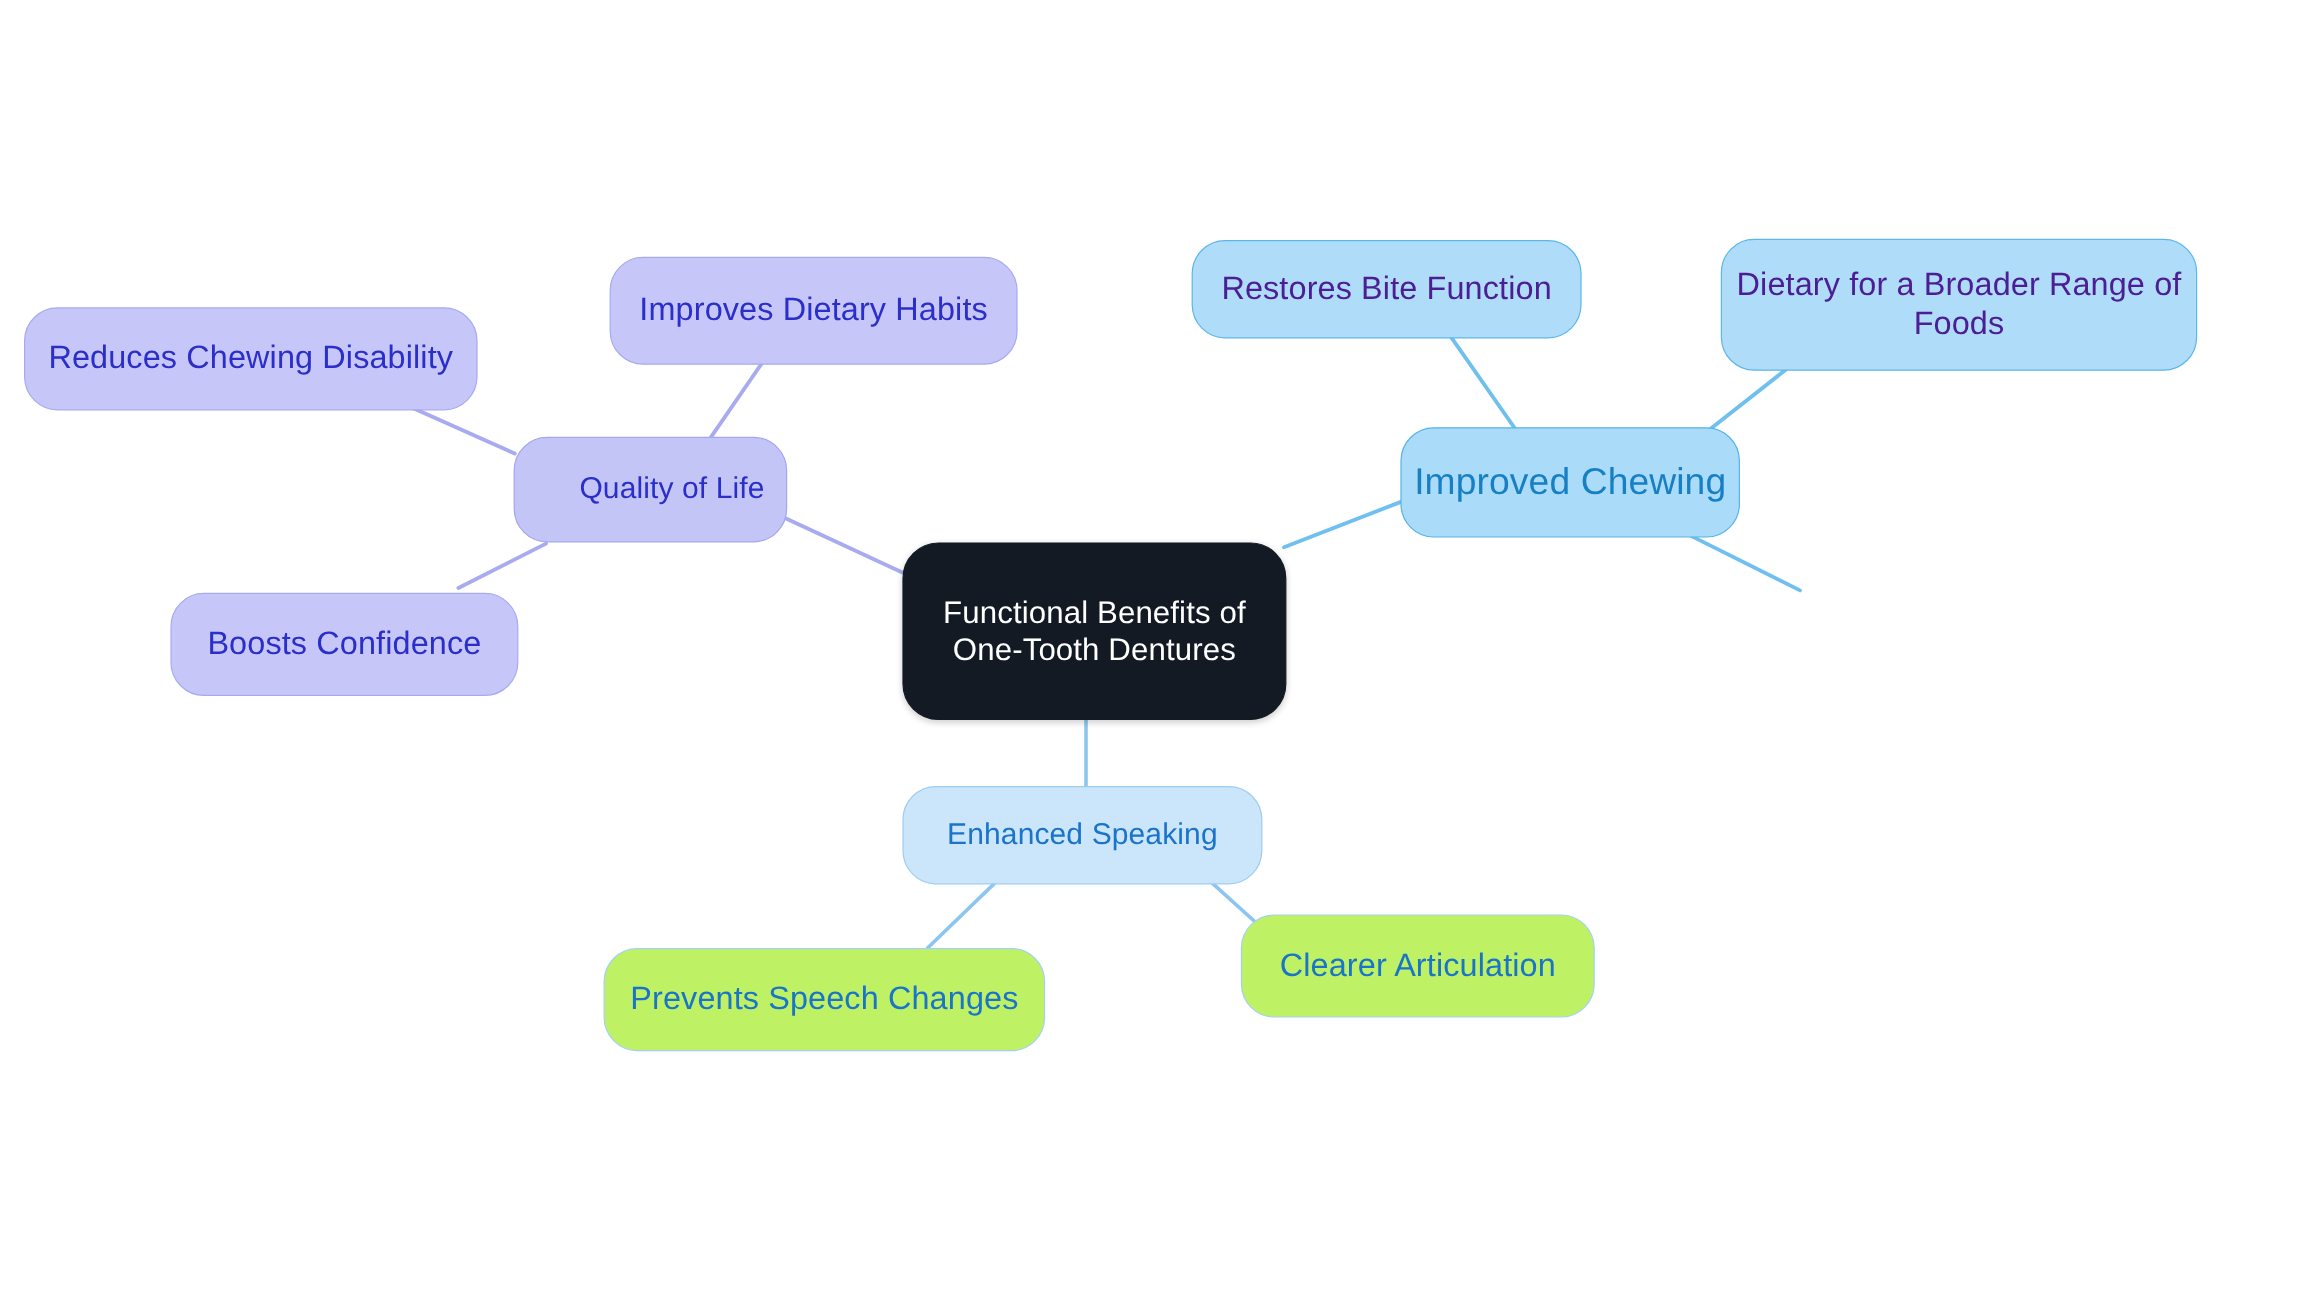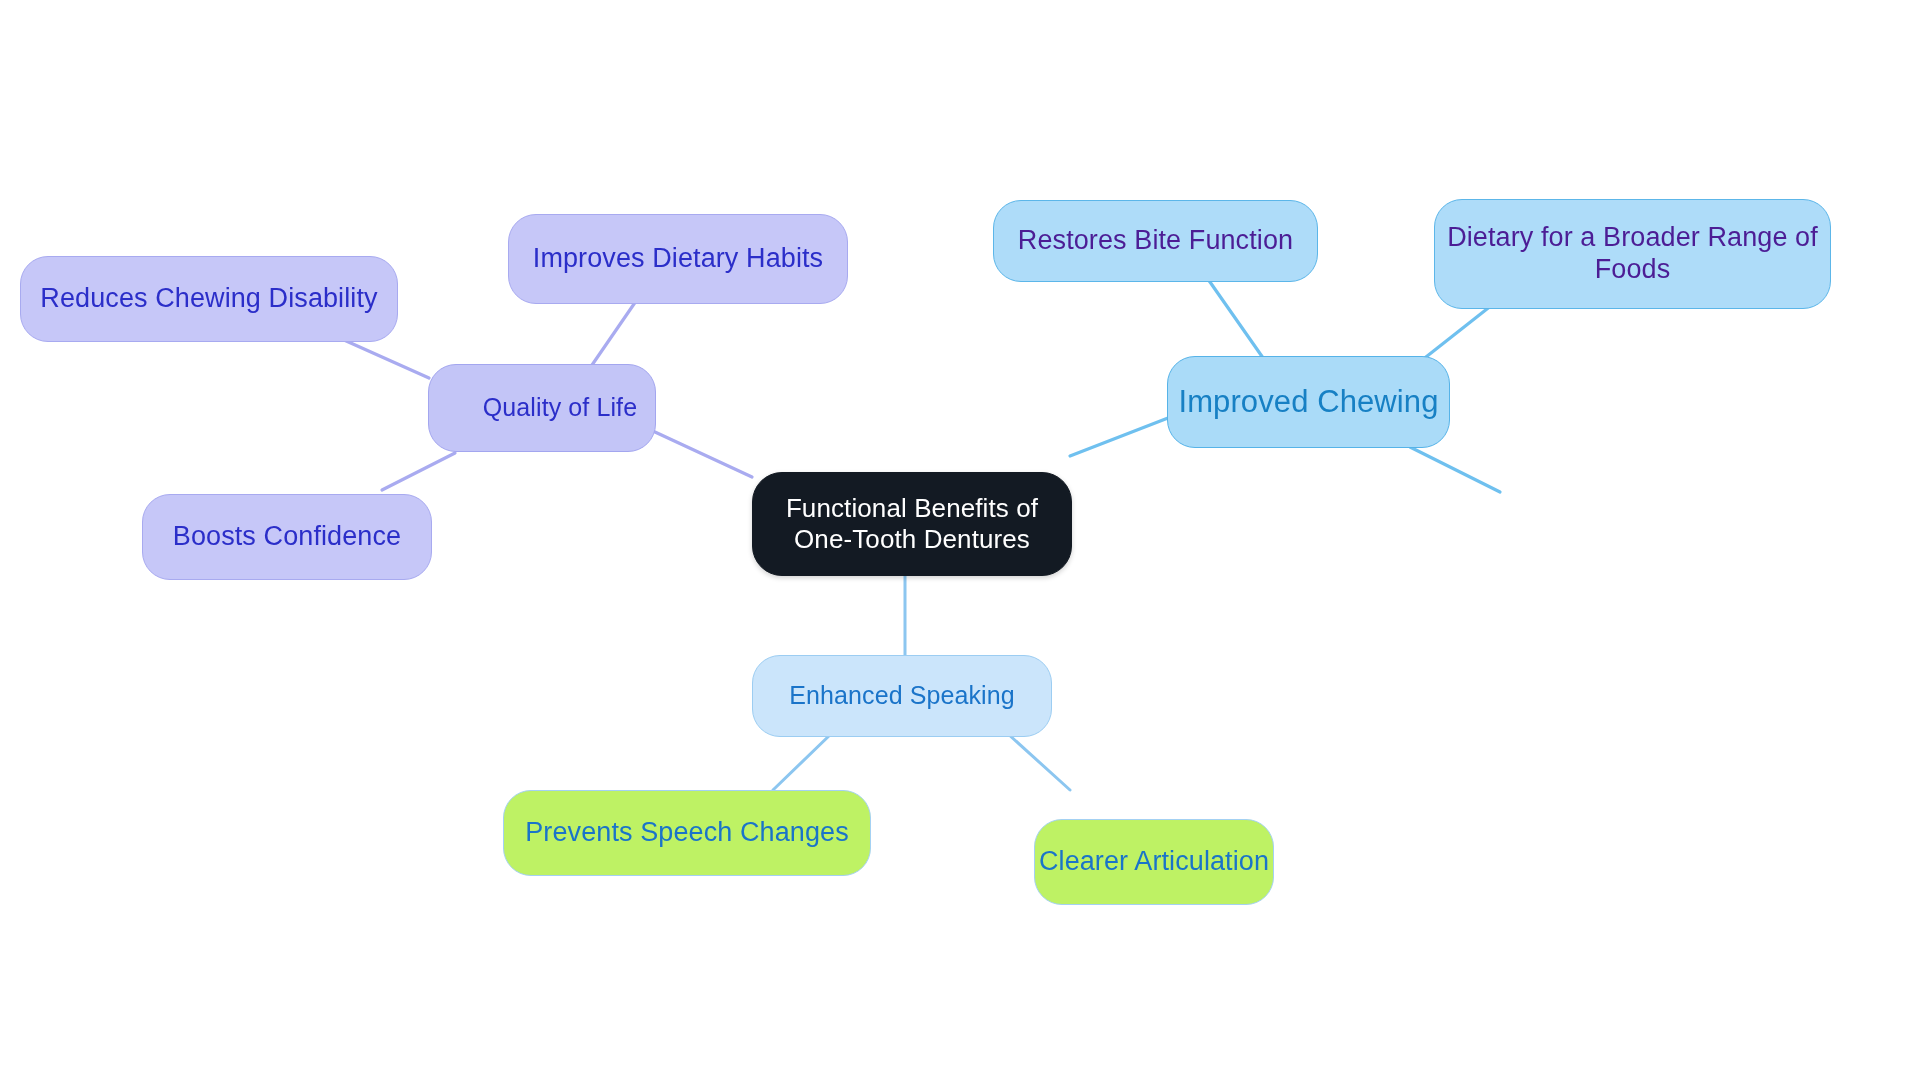--- a/index.html
+++ b/index.html
@@ -106,21 +106,21 @@
 
     <line x1="1410" y1="447" x2="1500" y2="492" stroke="#6fc0ef" stroke-width="3.2" stroke-linecap="round"></line>
 
     <line x1="905" y1="568" x2="905" y2="660" stroke="#8cc6f0" stroke-width="3" stroke-linecap="round"></line>
 
     <line x1="832" y1="733" x2="773" y2="790" stroke="#8cc6f0" stroke-width="3" stroke-linecap="round"></line>
 
     <line x1="1007" y1="733" x2="1070" y2="790" stroke="#8cc6f0" stroke-width="3" stroke-linecap="round"></line>
   </svg>
 
-  <div class="node root" style="left:752px; top:452px; width:320px; height:104px;margin-top:20px;">
+  <div class="node root" style="left:752px; top:452px; width:320px; height:148px;">
     <span>Functional Benefits of
 One-Tooth Dentures</span>
   </div>
 
   <div class="node purple-branch" style="left:428px; top:364px; width:228px; height:88px;padding-left:36px;">
     <span>Quality of Life</span>
   </div>
 
   <div class="node purple-leaf" style="left:20px; top:256px; width:378px; height:86px;">
     <span>Reduces Chewing Disability</span>
@@ -149,17 +149,17 @@
 
 
   <div class="node pale-branch" style="left:752px; top:655px; width:300px; height:82px;">
     <span>Enhanced Speaking</span>
   </div>
 
   <div class="node pale-leaf" style="left:503px; top:790px; width:368px; height:86px;">
     <span>Prevents Speech Changes</span>
   </div>
 
-  <div class="node pale-leaf" style="left:1034px; top:819px; width:240px; height:86px;text-align:right;">
+  <div class="node pale-leaf" style="left:1034px; top:762px; width:295px; height:86px;text-align:right;">
     <span>Clearer Articulation</span>
   </div>
 
 </div>
 
 </body></html>

